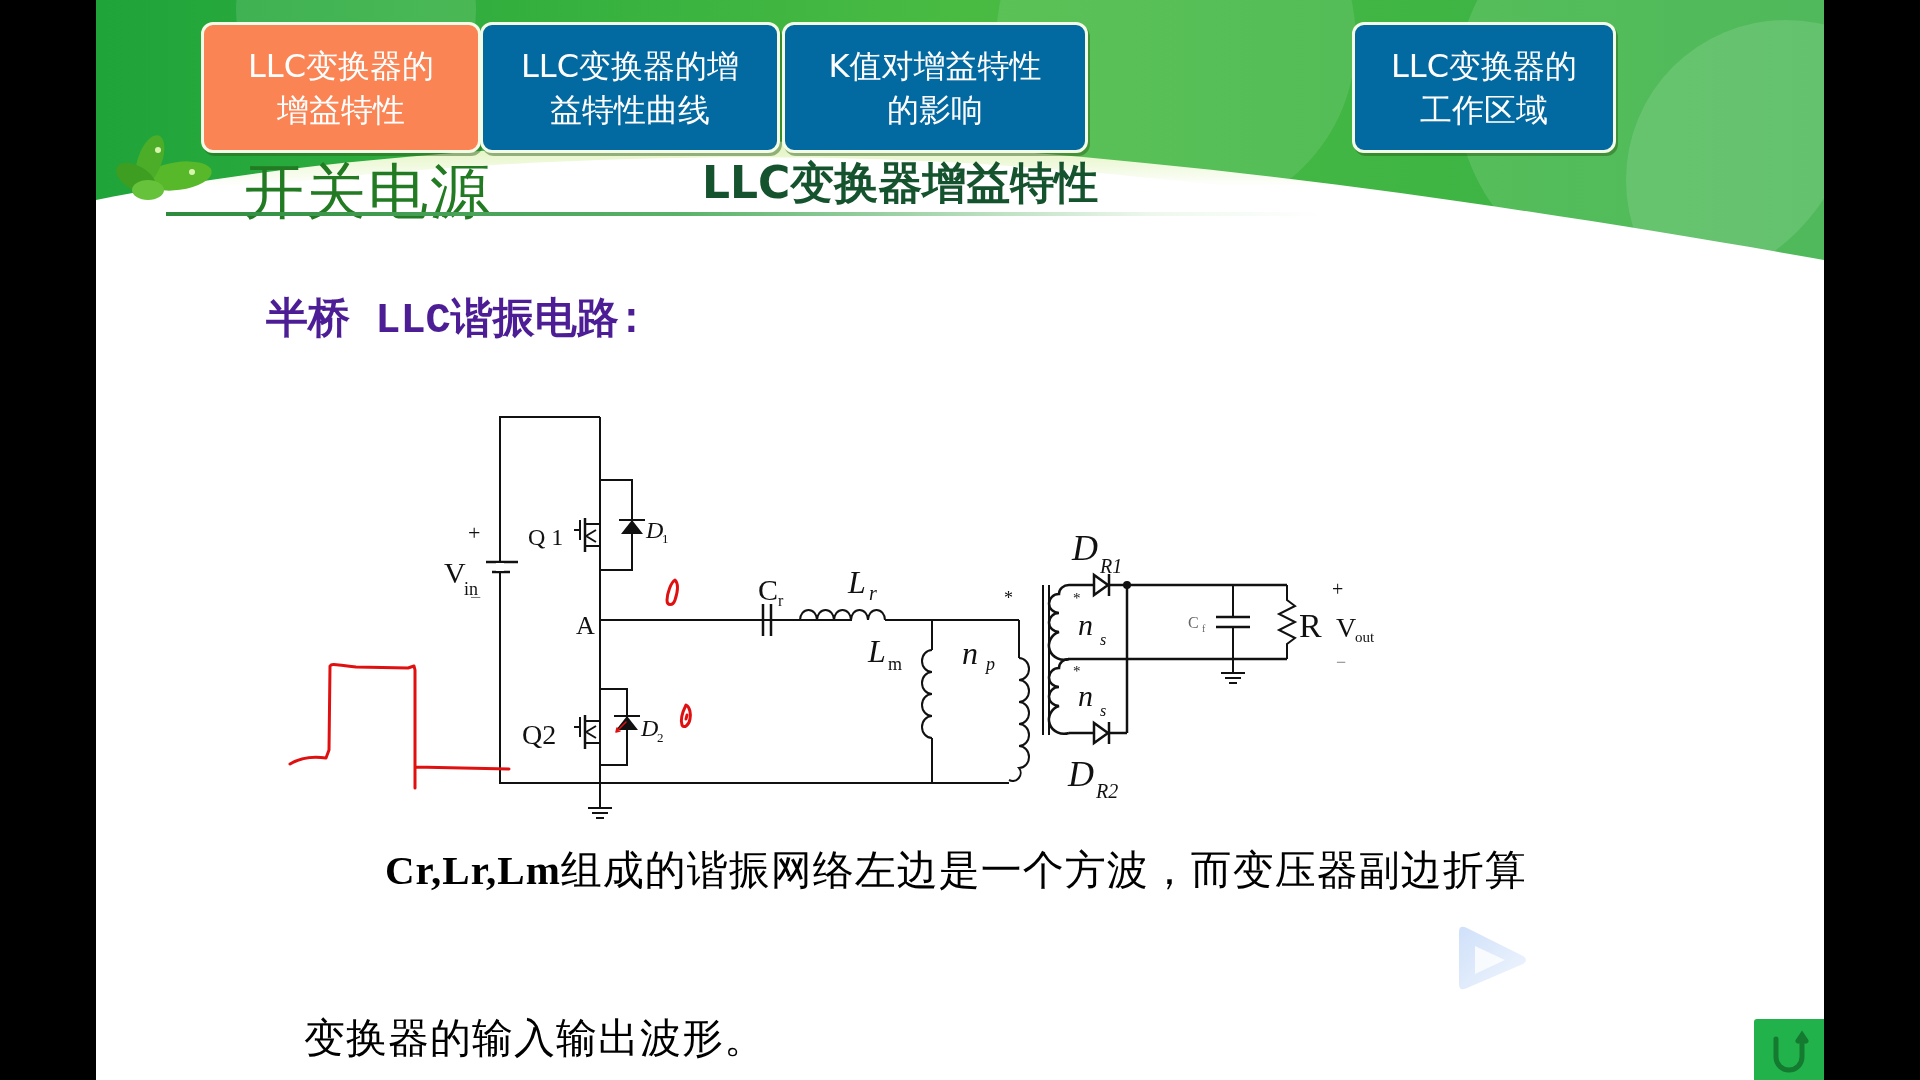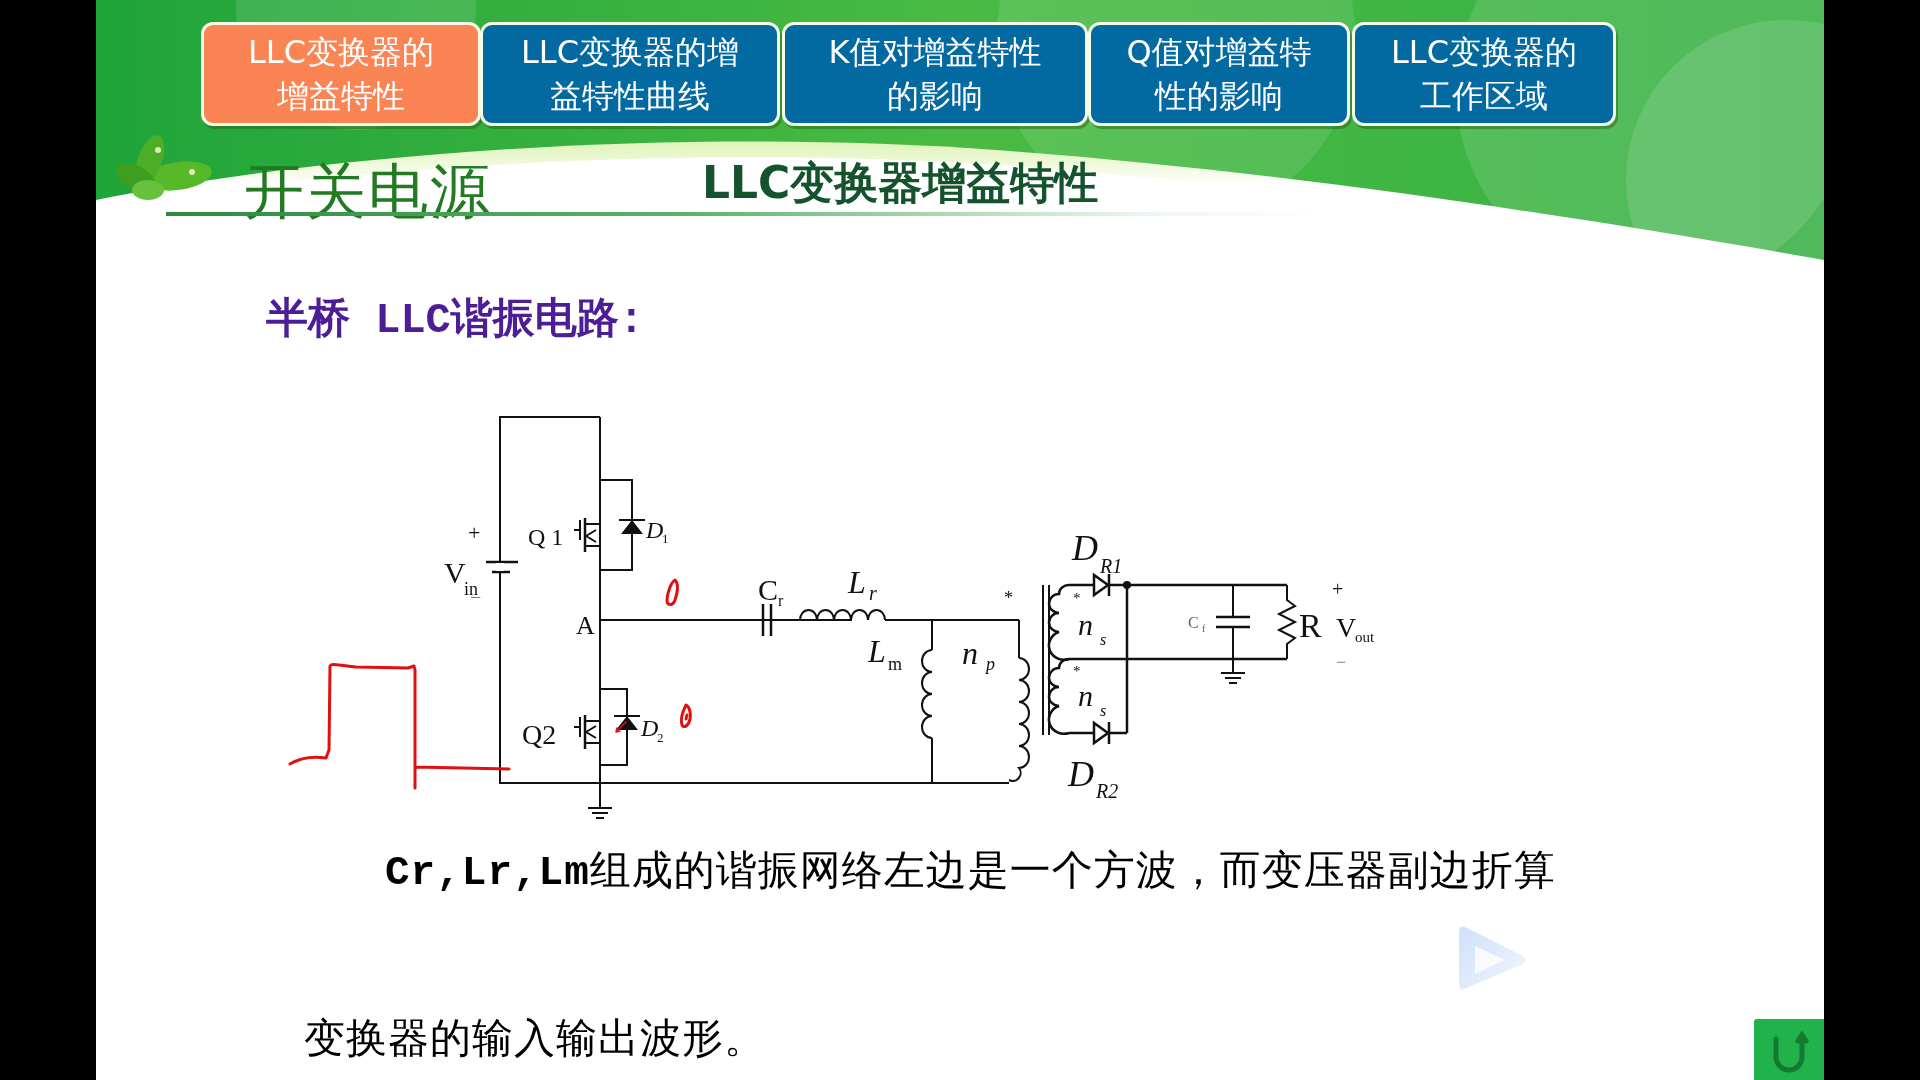--- a/index.html
+++ b/index.html
@@ -1,34 +1,34 @@
 <!DOCTYPE html>
 <html><head>
 <meta charset="utf-8">
 <style>
   html, body { margin:0; padding:0; }
   body { width:1920px; height:1080px; background:#000; position:relative; overflow:hidden;
          font-family:"Liberation Sans","DejaVu Sans",sans-serif; }
   .slide { position:absolute; left:96px; top:0; width:1728px; height:1080px; background:#fff; overflow:hidden; }
   .bg-svg { position:absolute; left:0; top:0; }
-  .tab { position:absolute; top:22px; height:104px; box-sizing:border-box; border:3px solid #f4fbe6;
+  .tab { position:absolute; top:22px; height:131px; box-sizing:border-box; border:3px solid #f4fbe6;
          border-radius:12px 12px 12px 12px; display:flex; align-items:center; justify-content:center;
          text-align:center; color:#fff; font-family:"DejaVu Sans",sans-serif; font-size:32px; line-height:44px;
          box-shadow: 2px 3px 0 rgba(40,90,20,0.45); cursor:pointer; white-space:pre-line; }
   .tab.active { background:#fb8455; }
   .tab.normal { background:#0369a1; }
   .leaf { position:absolute; left:12px; top:132px; }
   .brand { position:absolute; left:148px; top:152px; font-size:60px; color:#227a22; font-family:"DejaVu Sans",sans-serif; letter-spacing:2px; }
   .title { position:absolute; left:606px; top:154px; font-size:44px; font-weight:bold; color:#14532d; font-family:"DejaVu Sans",sans-serif; }
   .underline { position:absolute; left:70px; top:212px; width:1160px; height:4px;
                background:linear-gradient(to right,#2e8b3e 0%, #5bb36a 45%, rgba(200,230,200,0.3) 85%, rgba(255,255,255,0) 100%); }
   .subhead { position:absolute; left:170px; top:290px; font-size:42px; font-weight:bold; color:#4c1d95; font-family:Liberation Mono, monospace; }
   .circuit { position:absolute; left:0; top:0; }
   .para { position:absolute; font-size:41px; color:#000; font-family:"DejaVu Sans",sans-serif; white-space:nowrap; letter-spacing:1px; }
-  .para b { font-family:Liberation Mono, monospace; font-weight:bold; }
+  .para b { font-family:Liberation Serif, serif; font-weight:bold; }
   .watermark { position:absolute; left:1357px; top:922px; opacity:0.55; }
   .corner-btn { position:absolute; left:1658px; top:1019px; width:70px; height:61px; background:#22b24c; border-radius:3px 0 0 0; cursor:pointer; }
 </style>
 </head>
 <body>
 
 <div class="slide">
 
   <svg class="bg-svg" width="1728" height="320">
     <defs>
@@ -50,22 +50,20 @@
     <path d="M0,200 C250,150 600,128 900,150 C1200,172 1500,220 1728,260 L1728,320 L0,320 Z" fill="url(#wfade)"></path>
     <path d="M0,210 C250,165 600,145 900,165 C1200,185 1500,235 1728,285 L1728,320 L0,320 Z" fill="#ffffff"></path>
   </svg>
 
   <div class="tab active" style="left:105px; width:280px;" id="tab0"><span>LLC变换器的
 增益特性</span></div>
   <div class="tab normal" style="left:384px; width:300px;" id="tab1"><span>LLC变换器的增
 益特性曲线</span></div>
   <div class="tab normal" style="left:686px; width:306px;" id="tab2"><span>K值对增益特性
 的影响</span></div>
-  <div class="tab normal" style="left:992px; width:262px;" id="tab3"><span>Q值对增益特
-性的影响</span></div>
   <div class="tab normal" style="left:1256px; width:264px;" id="tab4"><span>LLC变换器的
 工作区域</span></div>
 
   <svg class="leaf" width="110" height="80">
     <ellipse cx="70" cy="44" rx="34" ry="14" fill="#57b82a" transform="rotate(-8 70 44)"></ellipse>
     <ellipse cx="42" cy="28" rx="12" ry="26" fill="#4cae28" transform="rotate(20 42 28)"></ellipse>
     <ellipse cx="28" cy="46" rx="22" ry="12" fill="#3d9e22" transform="rotate(30 28 46)"></ellipse>
     <ellipse cx="40" cy="58" rx="16" ry="10" fill="#66c23a"></ellipse>
     <circle cx="50" cy="18" r="3" fill="#d8f5b0"></circle>
     <circle cx="84" cy="40" r="3" fill="#d8f5b0"></circle>

